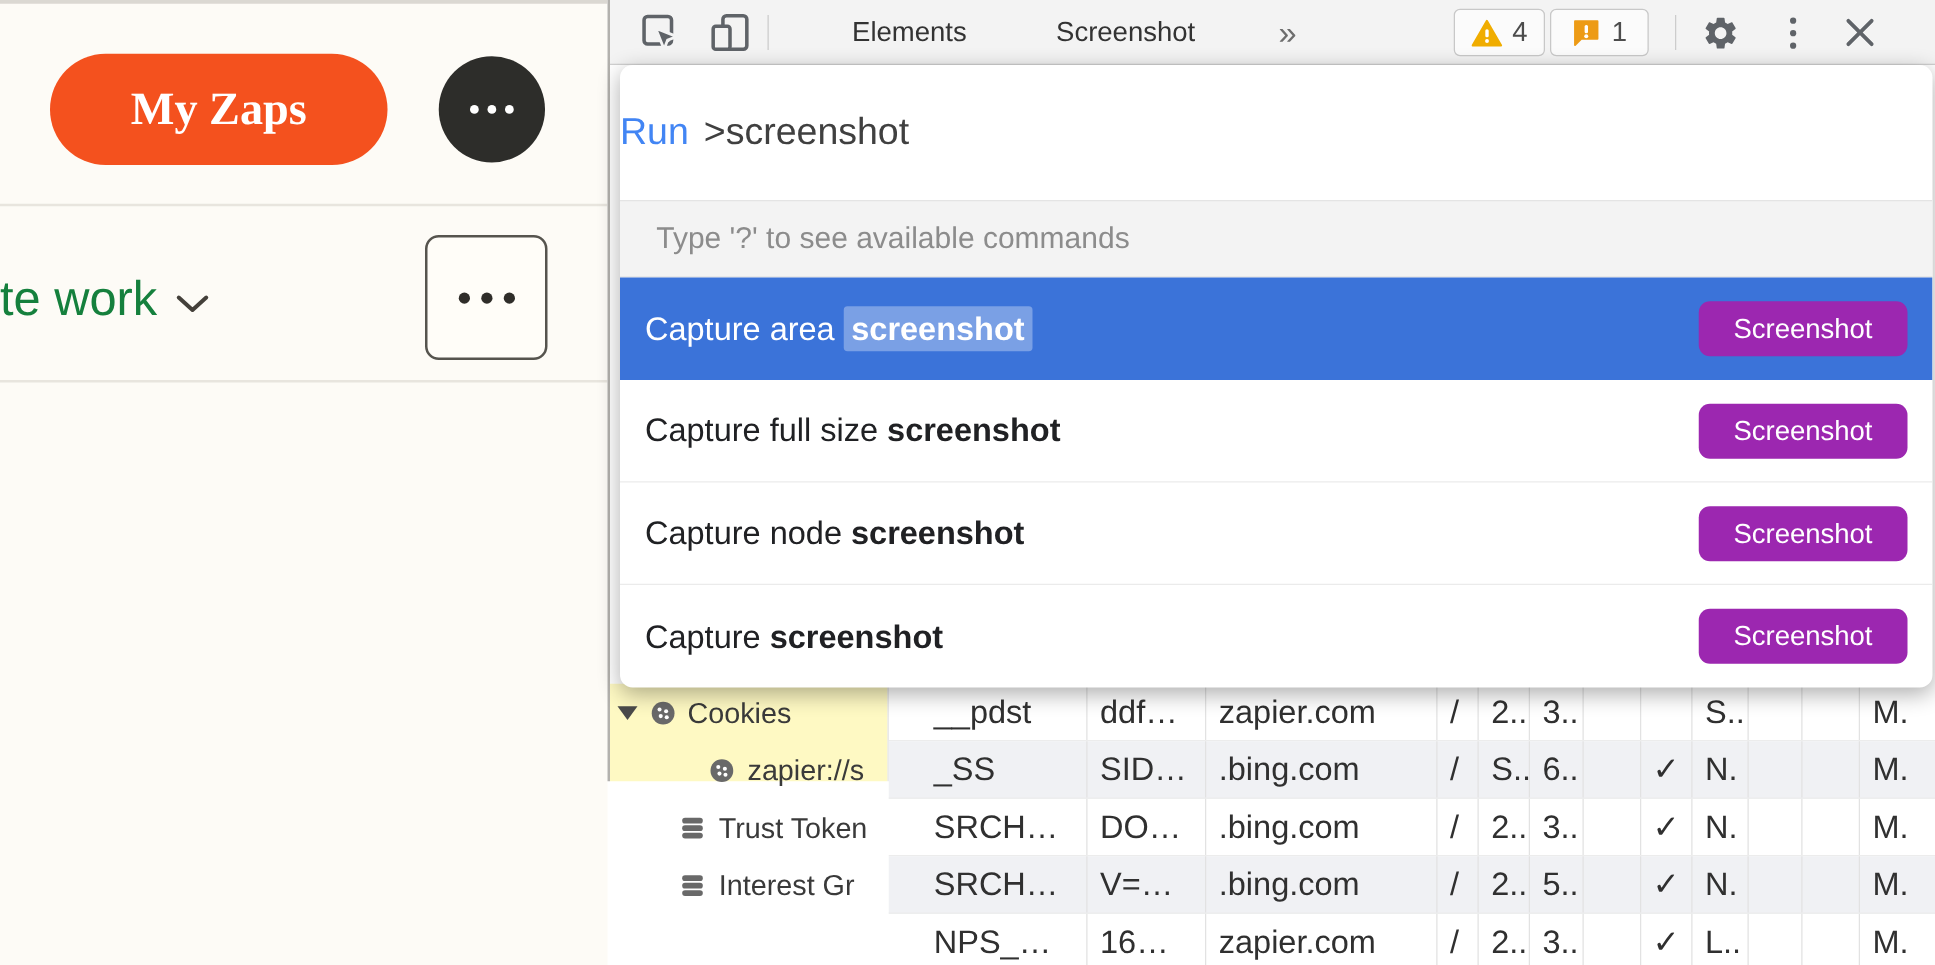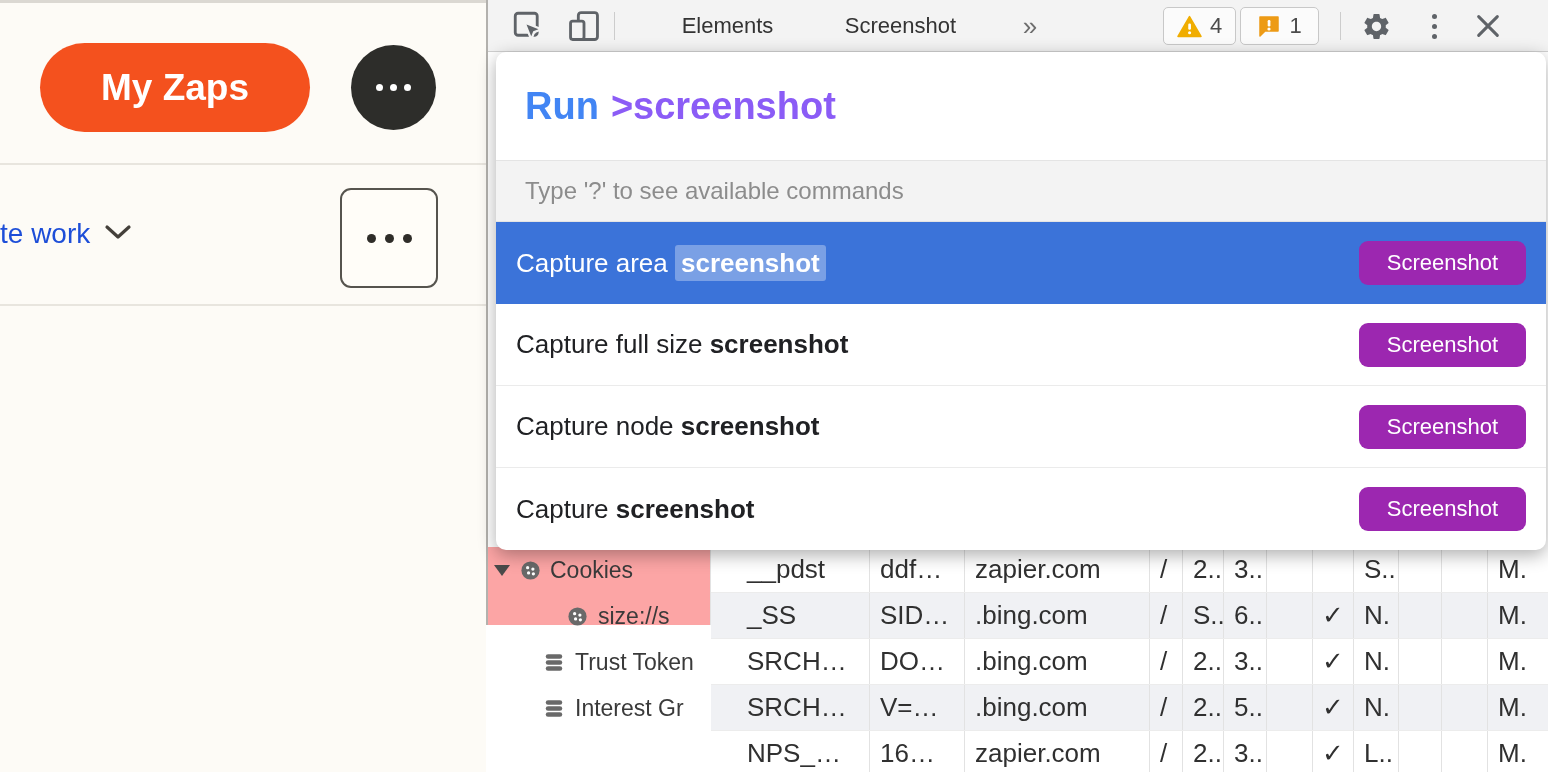--- a/index.html
+++ b/index.html
@@ -6,29 +6,29 @@
   html,body { width:1548px; height:772px; overflow:hidden; }
   body { font-family:"Liberation Sans","DejaVu Sans",sans-serif; background:#fff; position:relative; }
   #app { position:absolute; inset:0; }
 
   
   .zapier-panel { position:absolute; left:0; top:0; width:486px; height:772px;
     background:#fdfbf6; border-top:3px solid #dbd8d2; }
   .myzaps-btn { position:absolute; left:40px; top:40px; width:270px; height:89px;
     background:#f4511e; border:none; border-radius:46px; color:#fff;
     font-size:37px; font-weight:700; display:flex; align-items:center; justify-content:center;
-    font-family:Liberation Sans, sans-serif; cursor:pointer; }
+    font-family:Liberation Serif, serif; cursor:pointer; }
   .more-circle { position:absolute; left:351px; top:42px; width:85px; height:85px;
     border-radius:50%; background:#2d2d2a; border:none; display:flex; align-items:center;
     justify-content:center; gap:7px; cursor:pointer; }
   .more-circle .dot { width:7px; height:7px; border-radius:50%; background:#fff; }
   .z-divider { position:absolute; left:0; width:486px; height:2px; background:#e8e5de; }
   .z-div-1 { top:160px; } .z-div-2 { top:301px; }
   .workspace-row { position:absolute; left:0; top:215px; height:44px; display:flex;
-    gap:14px; font-size:28px; color:#1d4ed8; cursor:pointer; }
+    align-items:center; gap:14px; font-size:39px; color:#15803d; cursor:pointer; }
   .workspace-row svg { margin-top:6px; }
   .more-square { position:absolute; left:340px; top:185px; width:98px; height:100px;
     background:#fffdf8; border:2px solid #56544e; border-radius:11px;
     display:flex; align-items:center; justify-content:center; gap:9px; cursor:pointer; }
   .more-square .dot { width:9px; height:9px; border-radius:50%; background:#2f2d29; }
 
   
   .devtools { position:absolute; left:486px; top:0; width:1062px; height:625px;
     background:#fff; border-left:2px solid #b3b1ad; }
 
@@ -40,21 +40,21 @@
   .dt-tab { font-size:22px; color:#333; cursor:pointer; }
   .more-tabs { font-size:26px; color:#6e6e6e; cursor:pointer; }
   .count-badge { border:1px solid #c8c8c8; background:#fbfbfb; border-radius:5px;
     height:38px; top:7px; display:flex; align-items:center; justify-content:center;
     gap:8px; font-size:22px; color:#4c4c4c; cursor:pointer; }
   .v-dots { display:flex; flex-direction:column; gap:5px; }
   .v-dots .dot { width:5px; height:5px; border-radius:50%; background:#5f6368; }
 
   
   .app-panel { position:absolute; left:0; top:52px; right:0; bottom:0; background:#fff; }
-  .dt-sidebar { position:absolute; left:0; top:495px; width:222px; bottom:0; background:#fca5a5; }
+  .dt-sidebar { position:absolute; left:0; top:495px; width:222px; bottom:0; background:#fef9c3; }
   .side-item { height:46px; display:flex; align-items:center; font-size:23px; color:#3a3a3a;
     white-space:nowrap; overflow:hidden; cursor:pointer; }
   .side-item.selected { background:#c9c9c9; }
   .side-item .tri { width:0; height:0; border-left:8px solid transparent;
     border-right:8px solid transparent; border-top:11px solid #4a4a4a;
     margin-left:6px; flex:0 0 auto; }
   .side-item .s-icon { flex:0 0 auto; }
   .ind-cookie-root .s-icon { margin-left:9px; margin-right:8px; }
   .ind-child .s-icon { margin-left:78px; margin-right:9px; }
   .ind-sib .s-icon { margin-left:55px; margin-right:10px; }
@@ -66,24 +66,24 @@
   .ct-row:nth-child(even) { background:#f0f1f4; }
   .ct-cell { border-right:1px solid #e2e2e2; display:flex; align-items:center;
     padding-left:10px; overflow:hidden; white-space:nowrap; }
   .ct-cell.c0 { padding-left:36px; }
   .ct-cell.c6, .ct-cell.c7 { justify-content:center; padding-left:0; }
   .ct-cell.c11 { border-right:none; }
 
   
   .palette { position:absolute; left:8px; top:52px; width:1050px; background:#fff;
     border-radius:10px; box-shadow:0 5px 18px rgba(0,0,0,0.32); z-index:10; overflow:hidden; }
-  .cmd-input { height:108px; display:flex; align-items:center; padding-left:29px;
-    font-size:38px; cursor:text;font-weight:bold; }
+  .cmd-input { height:108px; display:flex; align-items:center; 
+    font-size:30px; cursor:text; }
   .cmd-mode { color:#4285f4; margin-right:12px; }
-  .cmd-query { color:#8b5cf6; }
+  .cmd-query { color:#404040; }
   .cmd-hint { height:62px; background:#f3f3f3; border-top:1px solid #e4e4e4;
     border-bottom:1px solid #e4e4e4; display:flex; align-items:center;
     padding-left:29px; font-size:24px; color:#8c8c8c; }
   .cmd-row { height:82px; display:flex; align-items:center; padding:0 20px;
     font-size:26px; color:#202124; border-bottom:1px solid #ebebeb; cursor:pointer; }
   .cmd-row:last-child { border-bottom:none; }
   .cmd-row .match { font-weight:700; }
   .cmd-row.selected { background:#3b73d9; color:#fff; border-bottom:none;gap:24px; }
   .cmd-row.selected .match { background:rgba(255,255,255,0.32); padding:3px 6px; border-radius:3px; }
   .cmd-badge { margin-left:auto; background:#9c27b0; color:#fff; font-size:22px;
@@ -192,21 +192,21 @@
 
 
         <div class="side-item ind-child">
           <svg class="s-icon" width="23" height="23" viewBox="0 0 24 24">
             <circle cx="12" cy="12" r="9.5" fill="#696969"></circle>
             <circle cx="9" cy="9" r="1.7" fill="#fff"></circle>
               <circle cx="14.5" cy="10.5" r="1.7" fill="#fff"></circle>
             <circle cx="10" cy="14.5" r="1.7" fill="#fff"></circle>
               <circle cx="15" cy="15.5" r="1.7" fill="#fff"></circle>
           </svg>
-          <span>size://s</span>
+          <span>zapier://s</span>
         </div>
 
         <div class="side-item ind-sib">
           <svg class="s-icon" width="22" height="23" viewBox="0 0 24 24">
             <rect x="3" y="3" width="18" height="5" rx="2.5" fill="#696969"></rect>
             <rect x="3" y="9.5" width="18" height="5" rx="2.5" fill="#696969"></rect>
             <rect x="3" y="16" width="18" height="5" rx="2.5" fill="#696969"></rect>
           </svg>
           <span>Trust Token</span>
         </div>

